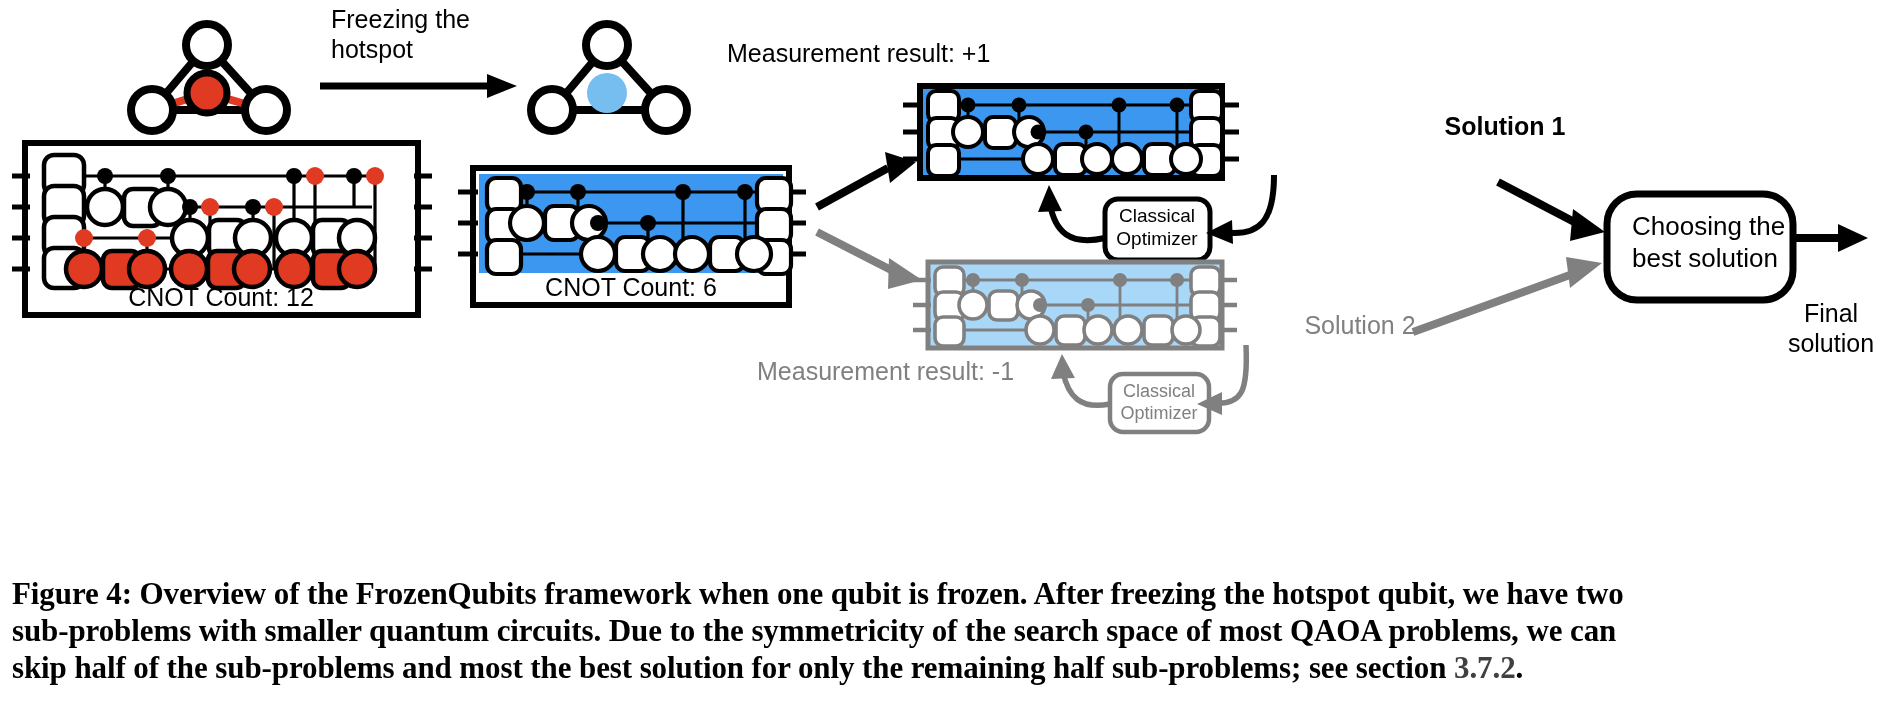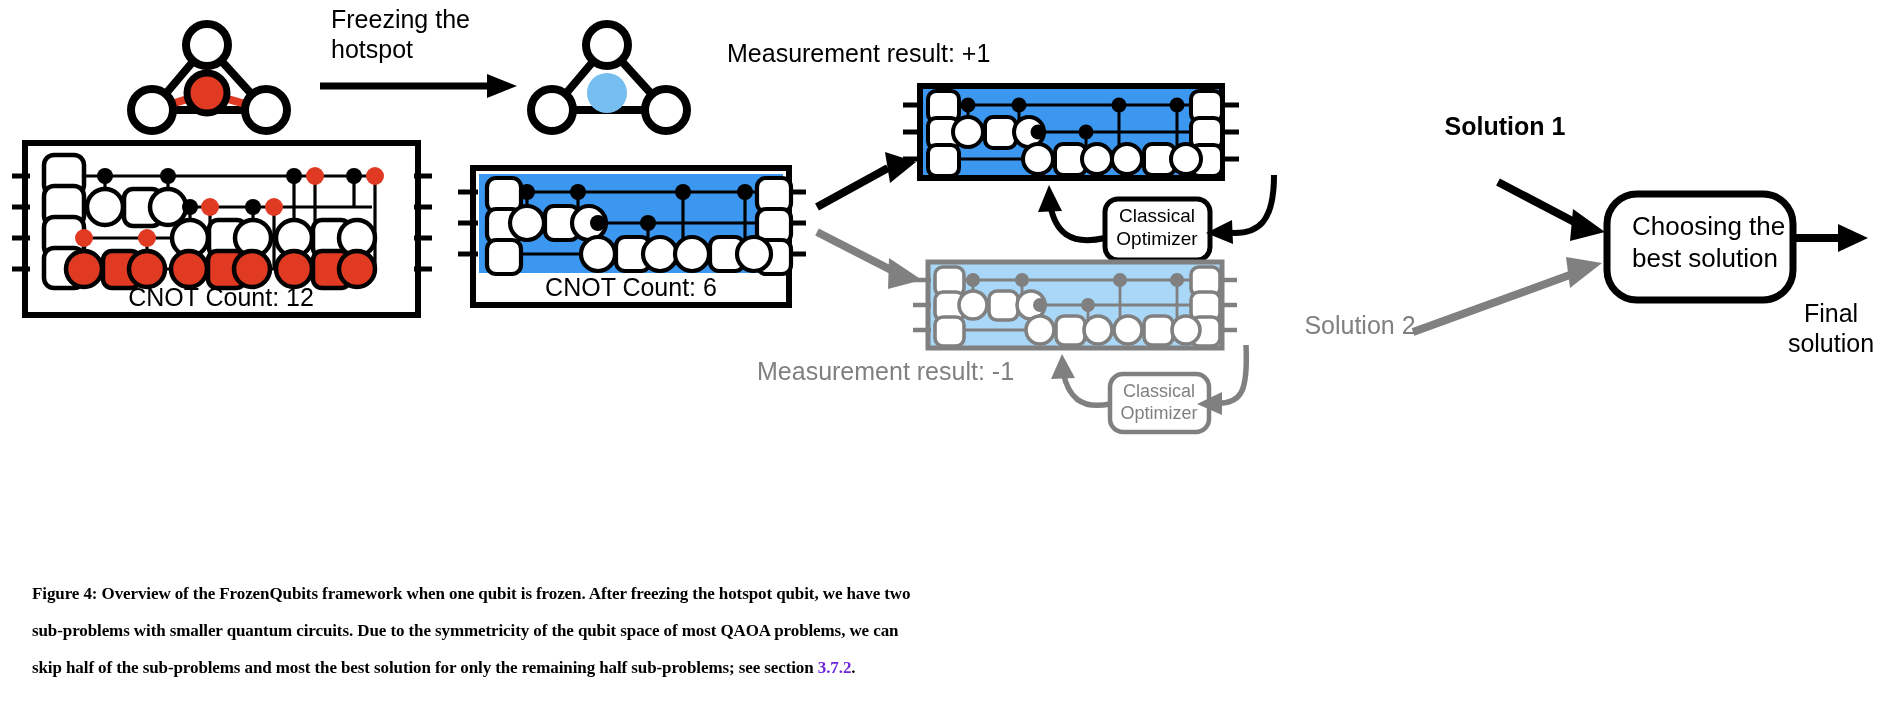--- a/index.html
+++ b/index.html
@@ -1,23 +1,23 @@
 <!DOCTYPE html>
 <html><head>
 <meta charset="utf-8">
 <style>
   html,body{margin:0;padding:0;background:#ffffff;}
   body{width:1886px;height:702px;position:relative;font-family:"Liberation Sans",sans-serif;overflow:hidden;}
   #fig{position:absolute;left:0;top:0;width:1886px;height:702px;}
   .cap{
-    position:absolute;left:32px;top:575px;width:1845px;
-    font-family:"Liberation Serif",serif;font-weight:bold;font-size:17px;line-height:37px;
+    position:absolute;left:12px;top:575px;width:1845px;
+    font-family:"Liberation Serif",serif;font-weight:bold;font-size:31px;line-height:37px;
     color:#000;letter-spacing:-0.1px;
   }
-  .cap .lnk{color:#6d28d9;}
+  .cap .lnk{color:#404040;}
   svg{display:block;}
   text{font-family:"Liberation Sans",sans-serif;}
 </style>
 </head>
 <body>
 
 <svg id="fig" viewBox="0 0 1886 702" width="1886" height="702">
 
   <g>
 
@@ -381,15 +381,15 @@
     <line x1="1795" y1="238" x2="1840" y2="238" stroke="#000" stroke-width="8"></line>
     <polygon points="1838,224 1868,238 1838,252" fill="#000"></polygon>
   </g>
   <text x="1831" y="322" font-size="25" fill="#000" text-anchor="middle">Final</text>
   <text x="1831" y="352" font-size="25" fill="#000" text-anchor="middle">solution</text>
 
 </svg>
 
 <div class="cap">
   <div>Figure 4: Overview of the FrozenQubits framework when one qubit is frozen. After freezing the hotspot qubit, we have two</div>
-  <div>sub-problems with smaller quantum circuits. Due to the symmetricity of the qubit space of most QAOA problems, we can</div>
+  <div>sub-problems with smaller quantum circuits. Due to the symmetricity of the search space of most QAOA problems, we can</div>
   <div><span>skip half of the sub-problems and most the best solution for only the remaining half sub-problems; see section </span><span class="lnk">3.7.2</span><span>.</span></div>
 </div>
 
 </body></html>

